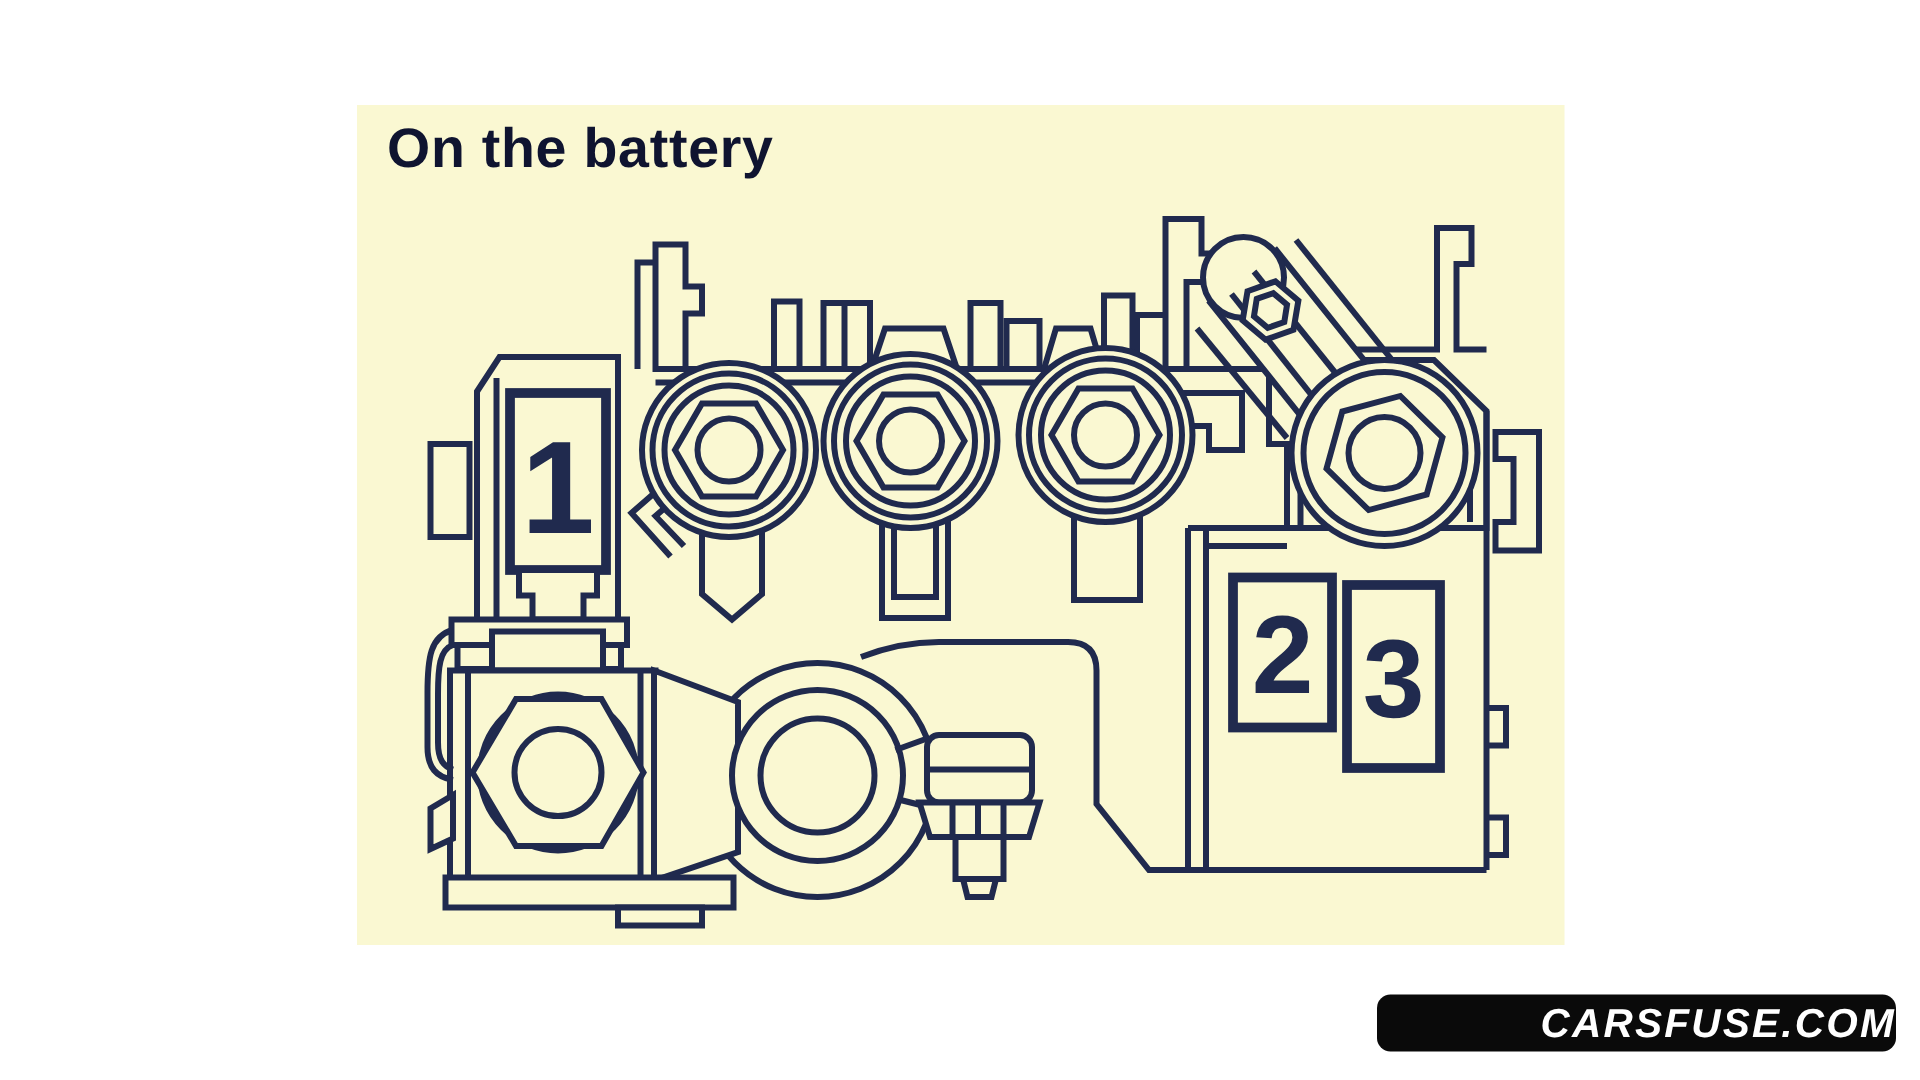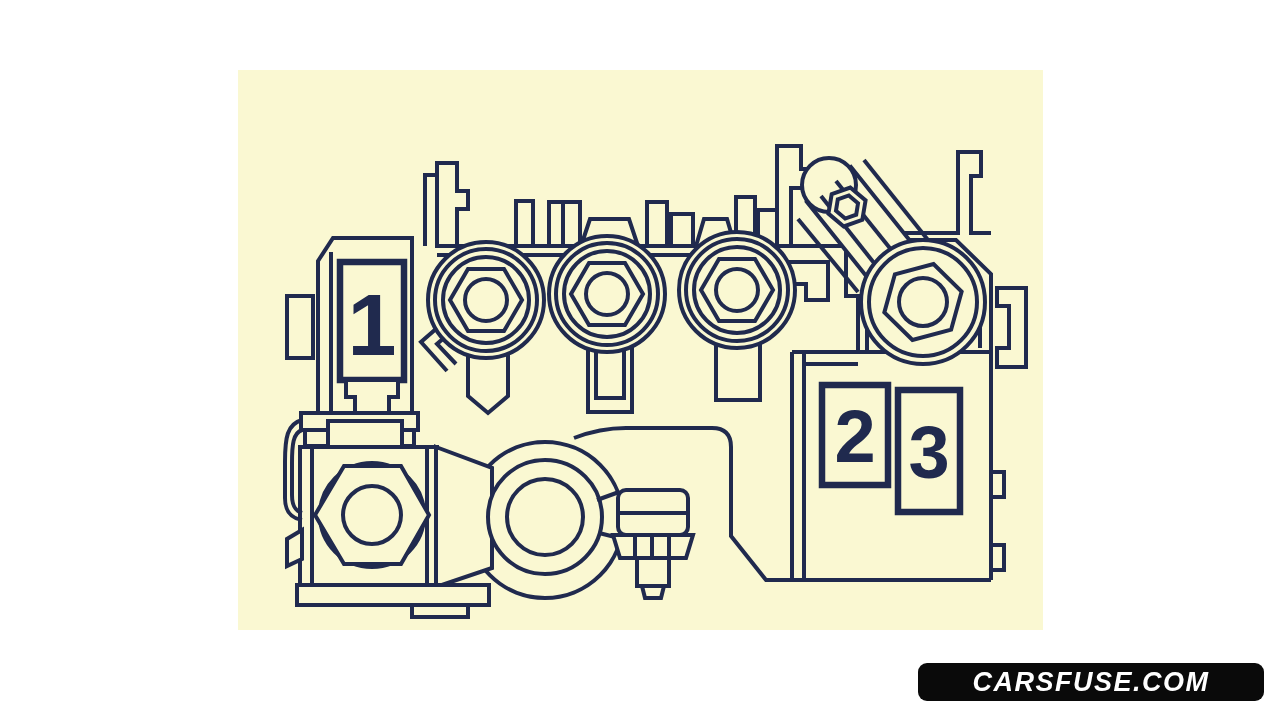--- a/index.html
+++ b/index.html
@@ -16,27 +16,28 @@
   .panel{position:absolute;left:238px;top:70px;width:805px;height:560px;background:var(--panel-background)}
   .title{position:absolute;left:20px;top:8px;font-size:37px;font-weight:700;color:var(--title-text);letter-spacing:0.5px;white-space:nowrap}
   .diagram-svg{position:absolute;left:0;top:0;width:805px;height:560px;display:block}
   
   .s{stroke:var(--line);stroke-width:4;fill:none}
   .f{stroke:var(--line);stroke-width:4;fill:var(--panel-background)}
   .f6{stroke:var(--line);stroke-width:6.5;fill:var(--panel-background)}
   .num{fill:var(--line);font-family:"Liberation Sans",sans-serif;font-weight:700;font-size:74px;text-anchor:middle}
   .num1{font-size:88px}
   .watermark{position:absolute;left:918px;top:663px;width:346px;height:38px;background:var(--watermark-background);
-    border-radius:9px;display:flex;align-items:center;justify-content:center}
+    border-radius:9px;display:flex;align-items:center;justify-content:flex-end}
   .watermark span{color:var(--watermark-text);font-weight:700;font-style:italic;font-size:27px;letter-spacing:1.5px;white-space:nowrap}
 </style>
 </head>
 <body>
 
 <div class="panel">
+  <div class="title">On the battery</div>
 
   <svg class="diagram-svg" viewBox="238 70 805 560" xmlns="http://www.w3.org/2000/svg">
 
     <g>
       <path class="s" d="M425,246 L425,175 L437,175"></path>
       <path class="f" d="M437,246 L437,163 L457,163 L457,191 L468,191 L468,209 L457,209 L457,246 Z"></path>
       <path class="s" d="M437,246 L958,246"></path>
       <path class="s" d="M437,255 L581,255 M638,255 L696,255 M735,255 L777,255"></path>
       <rect class="f" x="516" y="201" width="17" height="45"></rect>
       <rect class="f" x="549" y="202" width="31" height="44"></rect>

